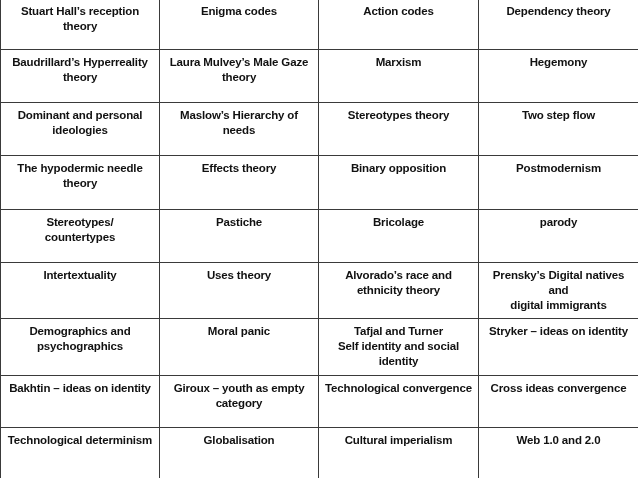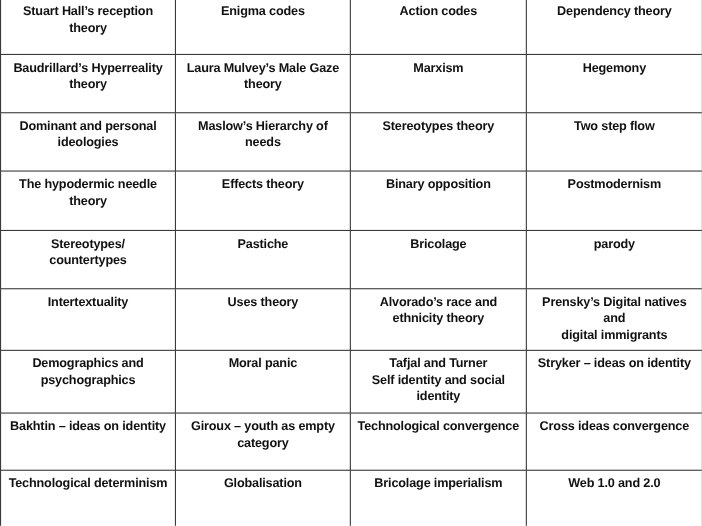--- a/index.html
+++ b/index.html
@@ -97,17 +97,17 @@
       <tr style="height: 47px;">
         <td><span class="cell-text">Bakhtin – ideas on identity</span></td>
         <td><span class="cell-text">Giroux – youth as empty
 category</span></td>
         <td><span class="cell-text">Technological convergence</span></td>
         <td><span class="cell-text">Cross ideas convergence</span></td>
       </tr>
       <tr style="height: 47px;">
         <td><span class="cell-text">Technological determinism</span></td>
         <td><span class="cell-text">Globalisation</span></td>
-        <td><span class="cell-text">Bricolage imperialism</span></td>
+        <td><span class="cell-text">Cultural imperialism</span></td>
         <td><span class="cell-text">Web 1.0 and 2.0</span></td>
       </tr>
     </tbody>
 </table>
 
 </body></html>

